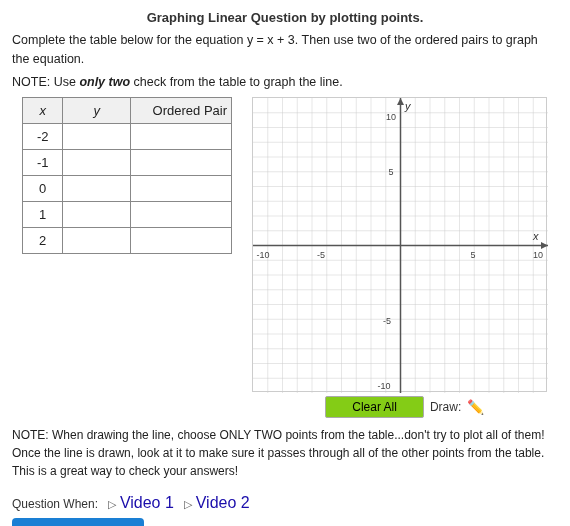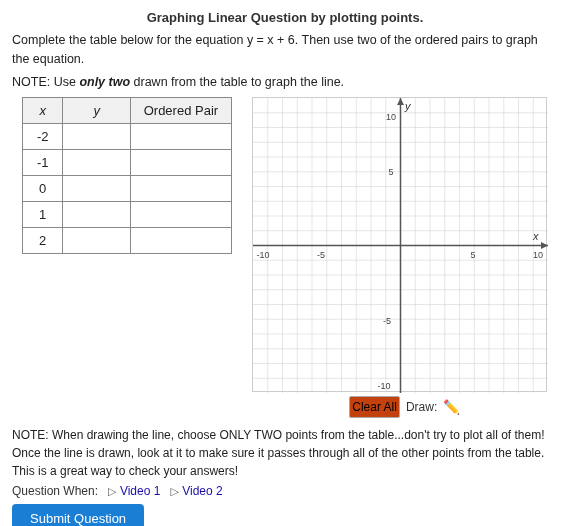--- a/index.html
+++ b/index.html
@@ -79,21 +79,21 @@
     table td input {
       border: none;
       outline: none;
       width: 100%;
       text-align: center;
       font-size: 13px;
       background: transparent;
     }
     .x-col { width: 36px; }
     .y-col { width: 60px; }
-    .op-col { width: 90px; }
+    .op-col { width: 90px; text-align: right; }
     
     .graph-area {
       flex: 1;
       position: relative;
     }
     .graph-wrapper {
       position: relative;
       width: 295px;
       height: 295px;
       background: #fff;
@@ -104,50 +104,50 @@
       height: 295px;
     }
     .clear-draw-row {
       display: flex;
       align-items: center;
       gap: 6px;
       margin-top: 4px;
       justify-content: center;
     }
     .btn-clear {
-      background: #c2410c;
+      background: #84cc16;
       border: 1px solid #aaa;
-      padding: 3px 2px;
+      padding: 3px 26px;
       font-size: 12px;
       cursor: pointer;
       border-radius: 2px;
     }
     .draw-label {
       font-size: 12px;
       color: #333;
       text-align: center;
     }
     .draw-icon {
       font-size: 14px;
     }
     .bottom-note {
       font-size: 12px;
       line-height: 1.5;
-      margin-bottom: 4px;
+      margin-bottom: 14px;
       color: #222;
     }
     .question-help {
       font-size: 12px;
       margin-bottom: 6px;
       color: #333;
     }
     .question-help a {
       color: #1a0dab;
       text-decoration: none;
-      font-size: 12px;
+      font-size: 16px;
     }
     .video-icon {
       font-size: 11px;
       color: #555;
     }
     .submit-btn {
       background: #1a7fd4;
       color: white;
       border: none;
       padding: 7px 18px;
@@ -157,24 +157,24 @@
       margin-bottom: 8px;
     }
   </style>
 </head>
 <body>
 
 <div class="page">
 
   <div class="top-title">Graphing Linear Question by plotting points.</div>
 
-  <div class="instructions">Complete the table below for the equation y = x + 6. Then use two of the ordered pairs to graph the equation.</div>
+  <div class="instructions">Complete the table below for the equation y = x + 3. Then use two of the ordered pairs to graph the equation.</div>
 
   <div class="note">
-    <span>NOTE: Use </span><strong><em>only two</em></strong><span> drawn from the table to graph the line.</span>
+    <span>NOTE: Use </span><strong><em>only two</em></strong><span> check from the table to graph the line.</span>
   </div>
 
   <div class="main-area">
 
     <div class="left-panel">
       <div class="table-container">
         <table>
           <thead>
             <tr>
               <th class="x-col"><em>x</em></th>

